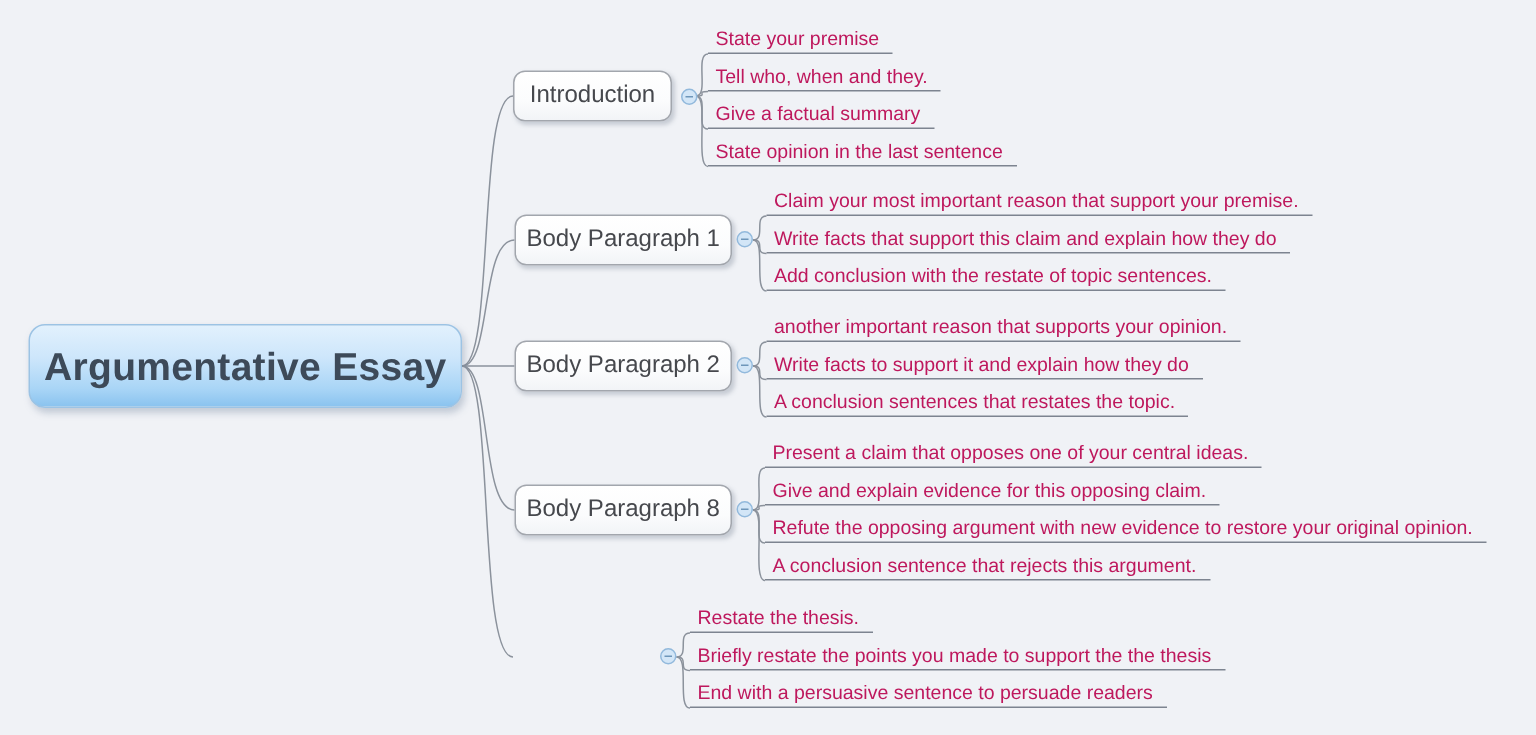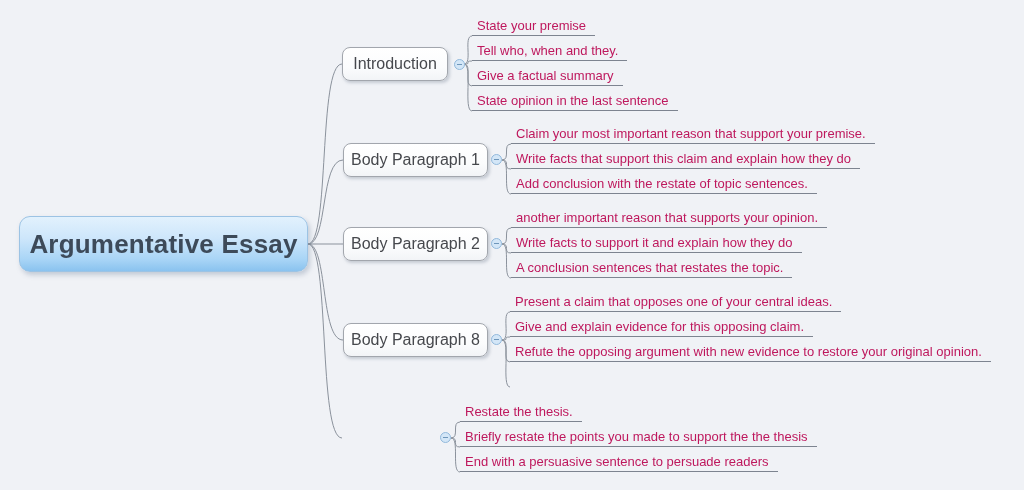--- a/index.html
+++ b/index.html
@@ -172,18 +172,19 @@
   <div class="leaf-topic" style="left:511px; top:151px;">Write facts that support this claim and explain how they do</div>
   <div class="leaf-topic" style="left:511px; top:176px;">Add conclusion with the restate of topic sentences.</div>
 
   <div class="leaf-topic" style="left:511px; top:210px;">another important reason that supports your opinion.</div>
   <div class="leaf-topic" style="left:511px; top:235px;">Write facts to support it and explain how they do</div>
   <div class="leaf-topic" style="left:511px; top:260px;">A conclusion sentences that restates the topic.</div>
 
   <div class="leaf-topic" style="left:510px; top:294px;">Present a claim that opposes one of your central ideas.</div>
   <div class="leaf-topic" style="left:510px; top:319px;">Give and explain evidence for this opposing claim.</div>
   <div class="leaf-topic" style="left:510px; top:344px;">Refute the opposing argument with new evidence to restore your original opinion.</div>
+  <div class="leaf-topic" style="left:510px; top:369px;">A conclusion sentence that rejects this argument.</div>
 
   <div class="leaf-topic" style="left:460px; top:404px;">Restate the thesis.</div>
   <div class="leaf-topic" style="left:460px; top:429px;">Briefly restate the points you made to support the the thesis</div>
   <div class="leaf-topic" style="left:460px; top:454px;">End with a persuasive sentence to persuade readers</div>
 
 </div>
 
 </body></html>

